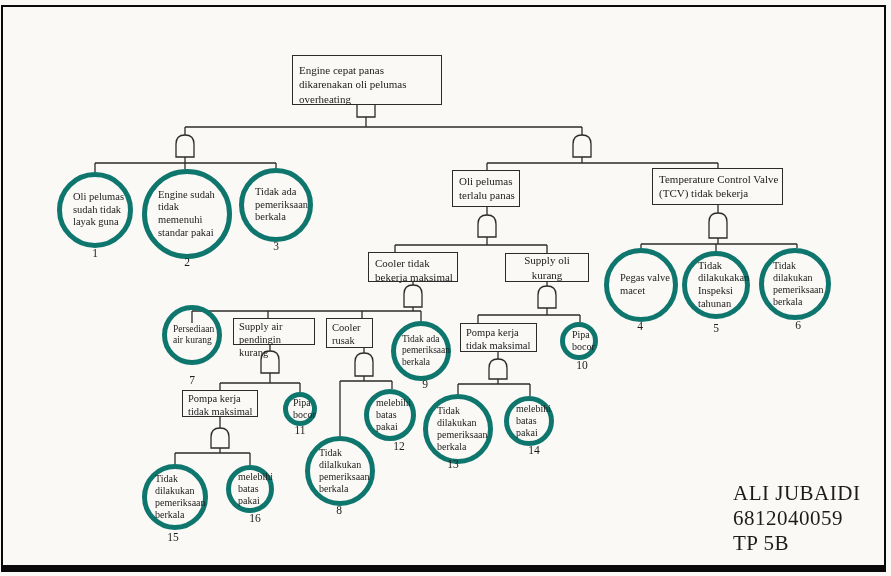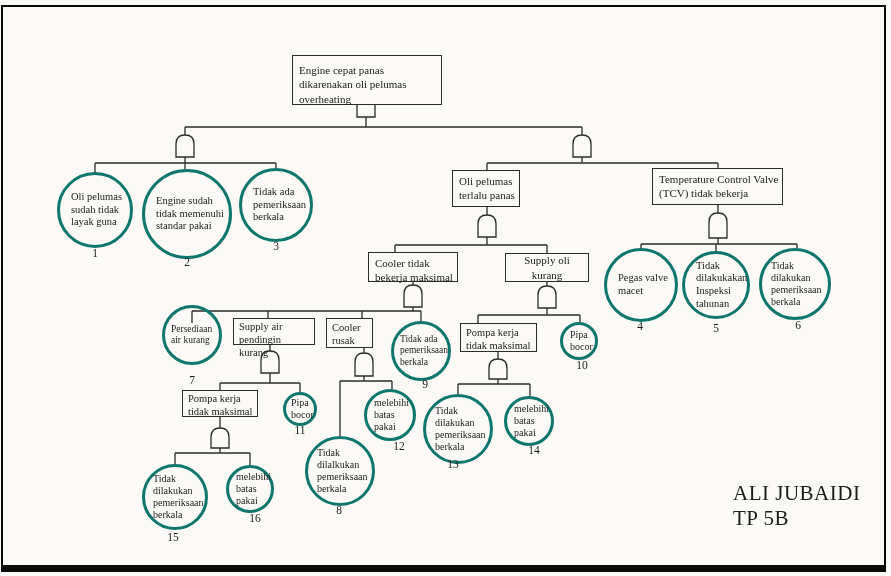--- a/index.html
+++ b/index.html
@@ -30,21 +30,21 @@
     text-align:left;
   }
   .box.center{
     display:flex;align-items:center;justify-content:center;
     padding:0 2px;text-align:center;font-family:Liberation Serif, serif;
   }
   .box.small{font-size:10.5px;line-height:1.25;}
   .circle{
     position:absolute;
     box-sizing:border-box;
-    border:3px solid #0f766e;
+    border:5px solid #0f766e;
     border-radius:50%;
     display:flex;align-items:center;
     font-size:10.5px;
     line-height:1.2;
     background:transparent;
   }
   .circle .txt{width:100%;padding-left:11px;padding-right:2px;text-align:left;}
   .circle.md{font-size:9.5px;}
   .circle.md .txt{padding-left:6px;}
   .circle.sm{font-size:10px;}
@@ -201,17 +201,18 @@
   </div>
   <span class="num" style="left:158px;top:531px;">15</span>
 
   <div class="circle sm" style="left:226px;top:465px;width:48px;height:48px;">
     <span class="txt">melebihi batas pakai</span>
   </div>
   <span class="num" style="left:240px;top:512px;">16</span>
 
   <div id="signature">
     <div>ALI JUBAIDI</div>
+    <div>6812040059</div>
     <div>TP 5B</div>
   </div>
 
   <div id="frame"></div>
 </div>
 
 </body></html>

